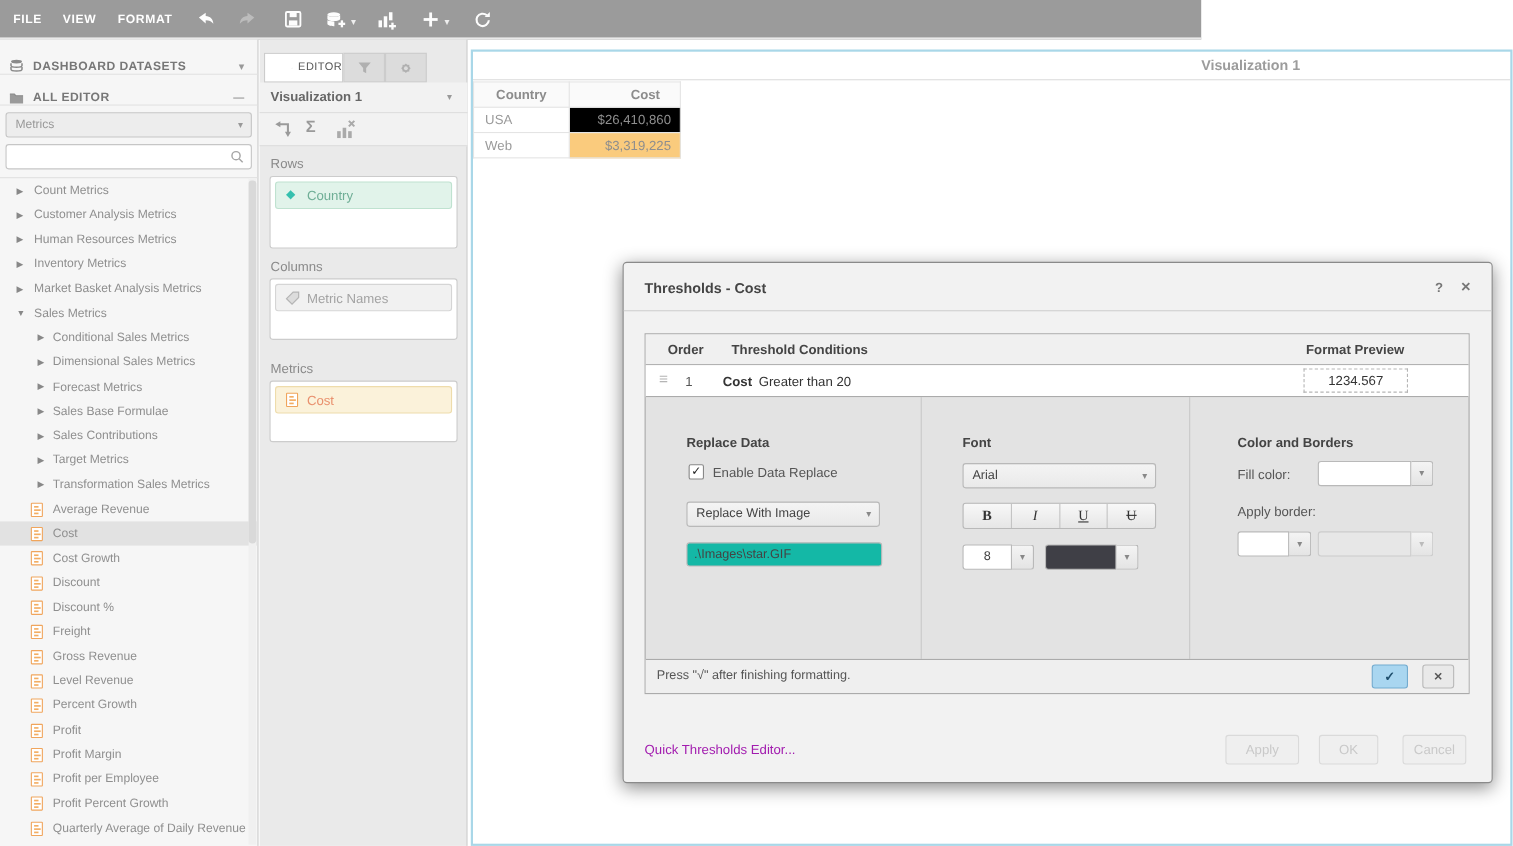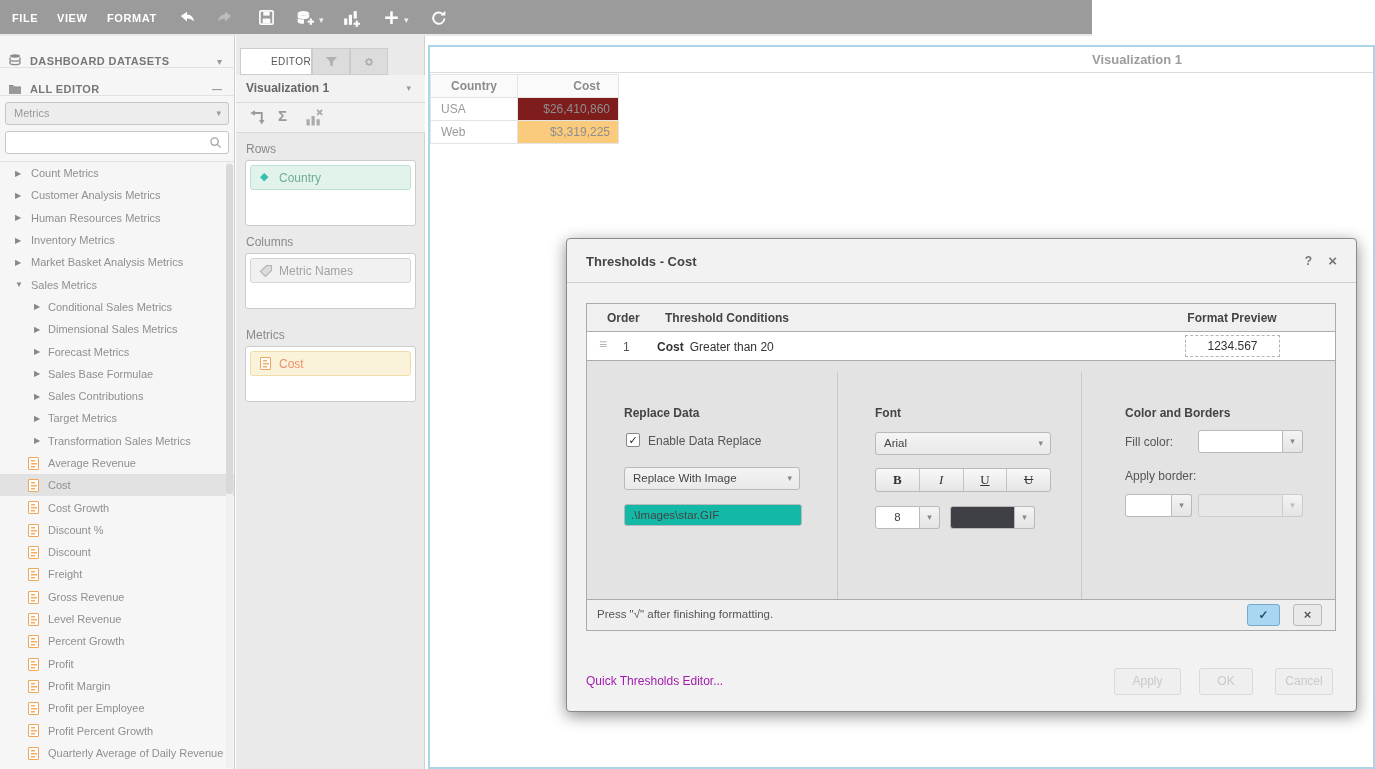--- a/index.html
+++ b/index.html
@@ -86,21 +86,21 @@
   #th-head { position:absolute; left:0; top:0; width:100%; height:28px; background:#f0f0f0; border-bottom:1px solid #ababab; }
   #th-head .h { position:absolute; top:7px; font-size:12px; font-weight:bold; color:#444; }
   #hd-order { left:20px; } #hd-cond { left:78px; }
   #hd-preview { left:597px; width:96px; text-align:center; }
   #th-row { position:absolute; left:0; top:28px; width:100%; height:29px; background:#fff; border-bottom:1px solid #ababab; }
   #drag-handle { position:absolute; left:12px; top:4px; color:#b5b5b5; font-size:14px; }
   #th-order { position:absolute; left:36px; top:8px; font-size:12px; color:#555; }
   #th-cond { position:absolute; left:70px; top:8px; font-size:12px; color:#333; }
   #th-cond b { margin-right:6px; }
   #preview-box { position:absolute; left:598px; top:3px; width:95px; height:22px; background:#fff; border:1px dashed #b5b5b5; text-align:center; line-height:20px; font-size:12px; color:#333; }
-  #th-content { position:absolute; left:0; top:68px; width:100%; height:240px; }
+  #th-content { position:absolute; left:0; top:57px; width:100%; height:240px; }
   .fmt-col { position:absolute; top:0; height:240px; }
   #col-replace { left:0; width:250px; }
   #col-font { left:250px; width:244px; border-left:1px solid #c9c9c9; }
   #col-colors { left:494px; width:256px; border-left:1px solid #c9c9c9; }
   .sec-title { position:absolute; font-size:12px; font-weight:bold; color:#444; top:34px; }
   #col-replace .sec-title, #col-font .sec-title { left:37px; }
   #col-colors .sec-title { left:43px; }
   .cb { position:absolute; left:39px; top:61px; width:14px; height:14px; background:#fff; border:1px solid #888; border-radius:2px; text-align:center; line-height:13px; font-size:11px; color:#222; }
   .cb-label { position:absolute; left:61px; top:62px; font-size:12px; color:#555; }
   .dd { position:absolute; height:23px; background:linear-gradient(#f4f4f4,#e9e9e9); border:1px solid #b9b9b9; border-radius:3px; font-size:11.5px; color:#444; line-height:21px; padding-left:8px; }
@@ -284,25 +284,25 @@
       <div class="tree-item lvl1 leaf selected">
         <span class="metric-icon"></span>
         <span class="lbl">Cost</span>
       </div>
       <div class="tree-item lvl1 leaf">
         <span class="metric-icon"></span>
         <span class="lbl">Cost Growth</span>
       </div>
       <div class="tree-item lvl1 leaf">
         <span class="metric-icon"></span>
+        <span class="lbl">Discount</span>
+      </div>
+      <div class="tree-item lvl1 leaf">
+        <span class="metric-icon"></span>
         <span class="lbl">Discount %</span>
-      </div>
-      <div class="tree-item lvl1 leaf">
-        <span class="metric-icon"></span>
-        <span class="lbl">Discount</span>
       </div>
       <div class="tree-item lvl1 leaf">
         <span class="metric-icon"></span>
         <span class="lbl">Freight</span>
       </div>
       <div class="tree-item lvl1 leaf">
         <span class="metric-icon"></span>
         <span class="lbl">Gross Revenue</span>
       </div>
       <div class="tree-item lvl1 leaf">
@@ -412,21 +412,21 @@
   <table id="grid">
     <thead>
         <tr>
       <th class="c1">Country</th>
       <th class="c2">Cost</th>
     </tr>
       </thead>
     <tbody id="grid-body">
         <tr>
           <td class="rowhdr">USA</td>
-          <td class="val" style="background: #7f1d1d;">$26,410,860</td>
+          <td class="val" style="background: #000000;">$26,410,860</td>
         </tr>
         <tr>
           <td class="rowhdr">Web</td>
           <td class="val" style="background: rgb(250, 203, 125);">$3,319,225</td>
         </tr>
       </tbody>
   </table>
 </div>
 
 <div id="modal">

